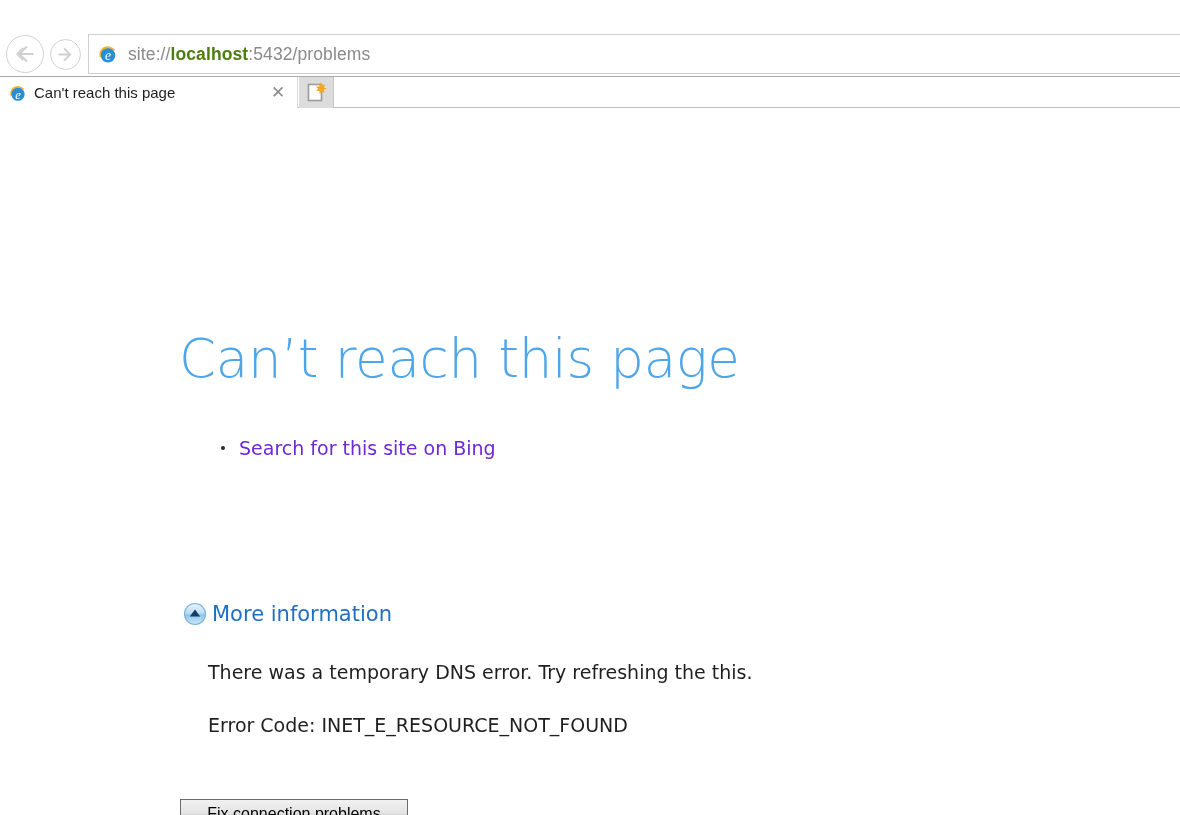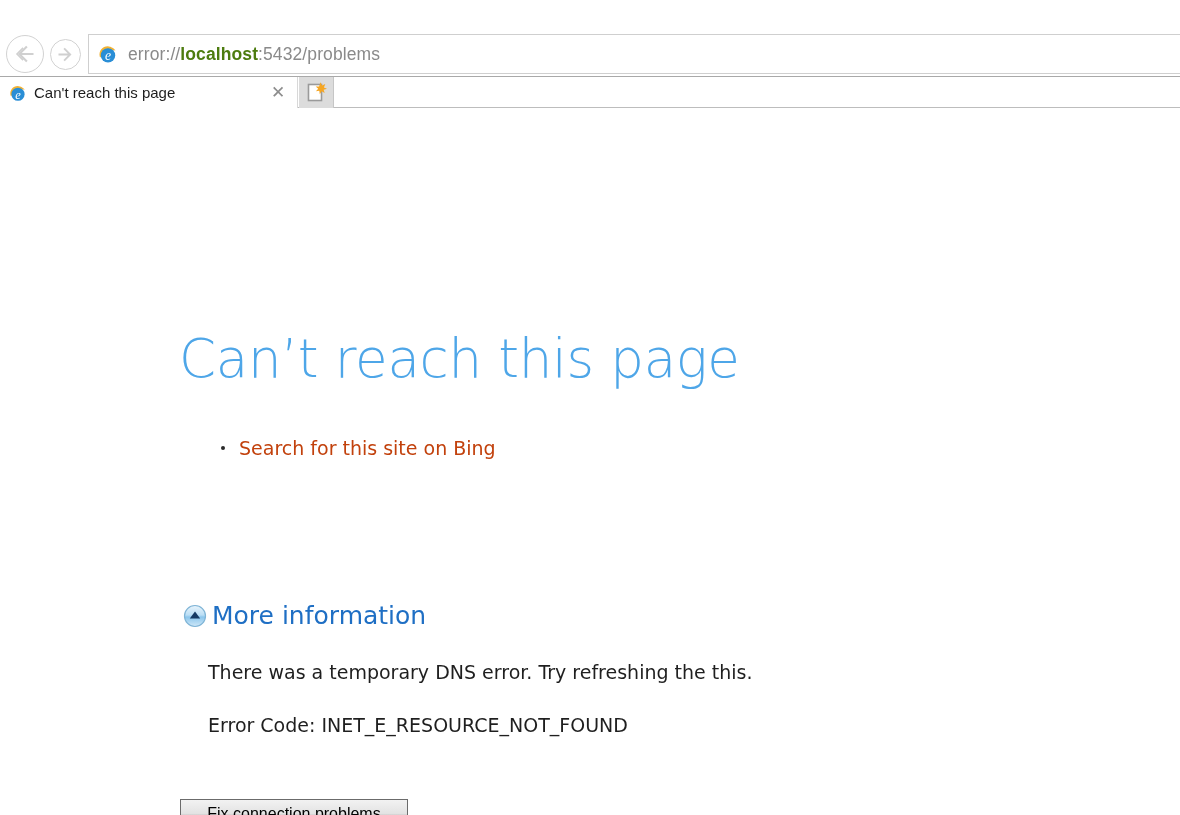--- a/index.html
+++ b/index.html
@@ -200,42 +200,42 @@
   #suggestion-list li .bullet-dot {
     position: absolute;
     left: 5px;
     top: 10px;
     width: 4px;
     height: 4px;
     border-radius: 50%;
     background: #2b2b2b;
   }
   #suggestion-list li.is-link .item-text {
-    color: #c2410c;
+    color: #6d28d9;
   }
   #suggestion-list li.is-link .bullet-dot {
     background: #2b2b2b;
   }
 
   #more-information-row {
     position: absolute;
     left: 182px;
     top: 493px;
     display: flex;
     align-items: center;
   }
   #collapse-toggle-icon {
     width: 26px;
     height: 26px;
     flex: 0 0 26px;
     margin-right: 4px;
   }
   #more-information-label {
     font-family: "DejaVu Sans", sans-serif;
-    font-size: 25px;
+    font-size: 21px;
     color: #1f6fc4;
     white-space: nowrap;
   }
 
   .detail-line {
     position: absolute;
     left: 208px;
     font-family: "DejaVu Sans", sans-serif;
     font-size: 19px;
     color: #1f1f1f;
@@ -283,21 +283,21 @@
 
     <div id="address-bar">
       <svg id="address-favicon" viewBox="0 0 32 32" xmlns="http://www.w3.org/2000/svg">
         <path d="M4 20 C2 11 9 4 17 5 C24 6 27 11 27 11 C27 11 22 9 18 10 C11 11.5 7 16 5.5 21 Z" fill="#f2b233"></path>
         <circle cx="16" cy="18" r="10.5" fill="#2a8ed6"></circle>
         <path d="M6.5 18.5 h19 a9.6 9.6 0 0 0 -19 0 z" fill="#2a8ed6"></path>
         <path d="M16 8.5 a9.8 9.8 0 0 1 9.6 9.9 H6.4 A9.8 9.8 0 0 1 16 8.5 z" fill="#2a8ed6"></path>
         <path d="M16 9.5 c5 0 9 3.9 9 8.8 h-5.2 c0-3-1.7-5.2-3.8-5.2 s-3.8 2.2-3.8 5.2 H7 c0-4.9 4-8.8 9-8.8 z" fill="#ffffff" opacity="0"></path>
         <text x="16" y="25" font-family="Liberation Serif, serif" font-size="20" font-style="italic" fill="#ffffff" text-anchor="middle">e</text>
       </svg>
-      <div id="address-text"><span>error://</span><span class="host">localhost</span><span>:5432/problems</span></div>
+      <div id="address-text"><span>site://</span><span class="host">localhost</span><span>:5432/problems</span></div>
     </div>
   </div>
 
   <div id="tab-row">
 
     <div id="tab-active">
       <svg id="tab-favicon" viewBox="0 0 32 32" xmlns="http://www.w3.org/2000/svg">
         <path d="M4 20 C2 11 9 4 17 5 C24 6 27 11 27 11 C27 11 22 9 18 10 C11 11.5 7 16 5.5 21 Z" fill="#f2b233"></path>
         <circle cx="16" cy="18" r="10.5" fill="#2a8ed6"></circle>
         <text x="16" y="25" font-family="Liberation Serif, serif" font-size="20" font-style="italic" fill="#ffffff" text-anchor="middle">e</text>

